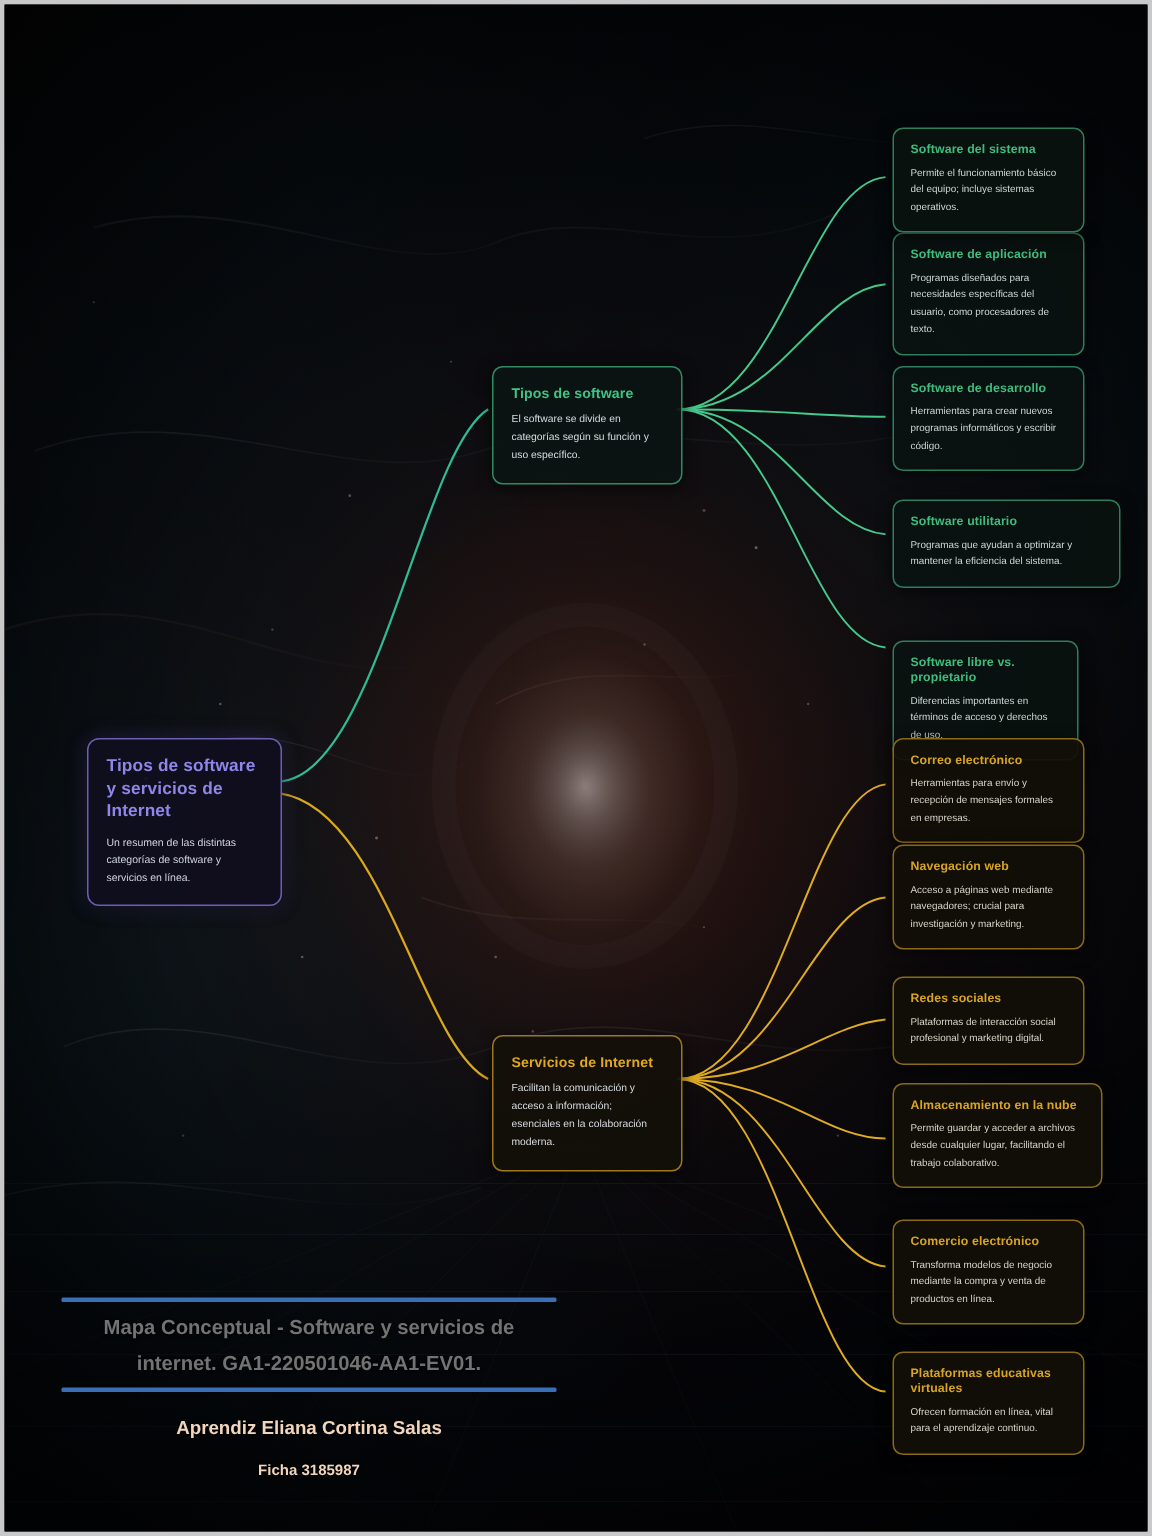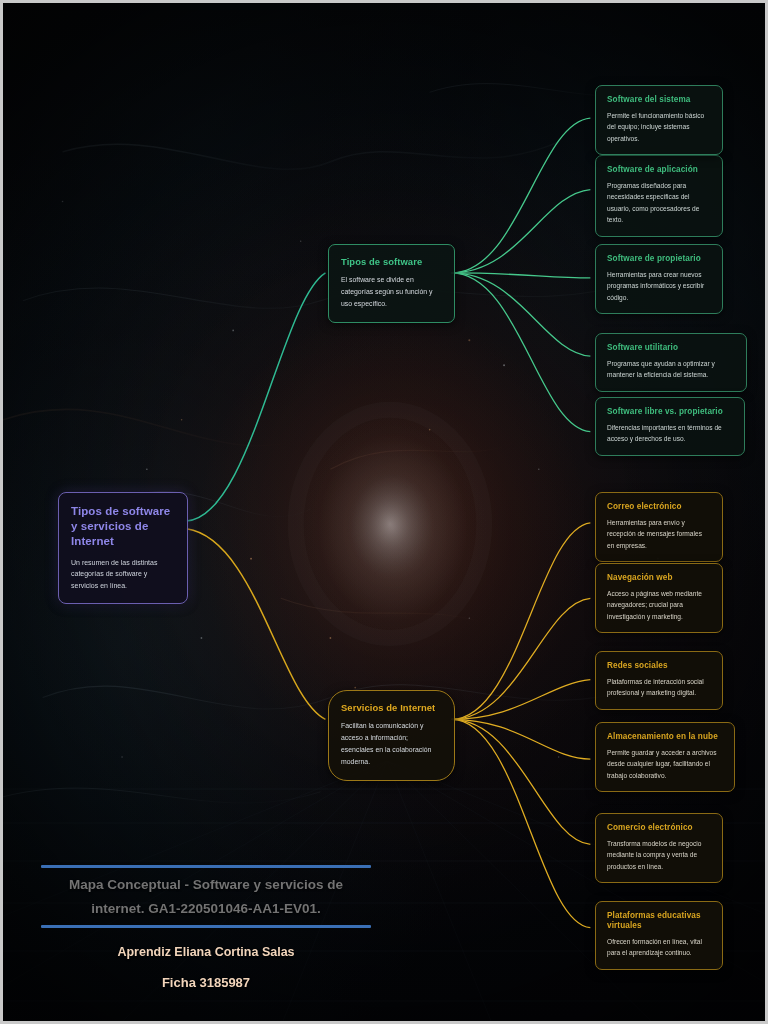--- a/index.html
+++ b/index.html
@@ -104,21 +104,21 @@
   .cap-title{
     color:#737373;font-size:13.5px;font-weight:bold;line-height:1.85;
     padding:5px 2px 3px 2px;
     text-shadow:0 1px 2px rgba(0,0,0,.9);
   }
   .cap-sub{
     color:#f2d5bb;font-size:12.5px;font-weight:bold;
     margin-top:17px;text-shadow:0 1px 2px rgba(0,0,0,.9);
   }
   .cap-sub2{
-    color:#f2d5bb;font-size:13px;font-weight:bold;
+    color:#f2d5bb;font-size:10px;font-weight:bold;
     margin-top:16px;text-shadow:0 1px 2px rgba(0,0,0,.9);
   }
 </style>
 </head>
 <body>
 
 <div class="page">
 
   <div class="bg">
     <div class="bg-base"></div>
@@ -239,35 +239,35 @@
     <div class="n-title">Software de aplicación</div>
     <div class="n-desc">Programas diseñados para necesidades específicas del usuario, como procesadores de texto.</div>
   </div>
 
   <div class="node green" style="left:592px;top:82px;width:128px;">
     <div class="n-title">Software del sistema</div>
     <div class="n-desc">Permite el funcionamiento básico del equipo; incluye sistemas operativos.</div>
   </div>
 
   <div class="node green" style="left:592px;top:241px;width:128px;">
-    <div class="n-title">Software de propietario</div>
+    <div class="n-title">Software de desarrollo</div>
     <div class="n-desc">Herramientas para crear nuevos programas informáticos y escribir código.</div>
   </div>
 
   <div class="node green" style="left:592px;top:330px;width:152px;">
     <div class="n-title">Software utilitario</div>
     <div class="n-desc">Programas que ayudan a optimizar y mantener la eficiencia del sistema.</div>
   </div>
 
-  <div class="node green" style="left:592px;top:394px;width:150px;">
+  <div class="node green" style="left:592px;top:424px;width:124px;">
     <div class="n-title">Software libre vs. propietario</div>
     <div class="n-desc">Diferencias importantes en términos de acceso y derechos de uso.</div>
   </div>
 
-  <div class="node branch-amber" style="left:325px;top:687px;width:127px;border-radius:19px;">
+  <div class="node branch-amber" style="left:325px;top:687px;width:127px;">
     <div class="n-title">Servicios de Internet</div>
     <div class="n-desc">Facilitan la comunicación y acceso a información; esenciales en la colaboración moderna.</div>
   </div>
 
   <div class="node amber" style="left:592px;top:489px;width:128px;">
     <div class="n-title">Correo electrónico</div>
     <div class="n-desc">Herramientas para envío y recepción de mensajes formales en empresas.</div>
   </div>
 
   <div class="node amber" style="left:592px;top:560px;width:128px;">

